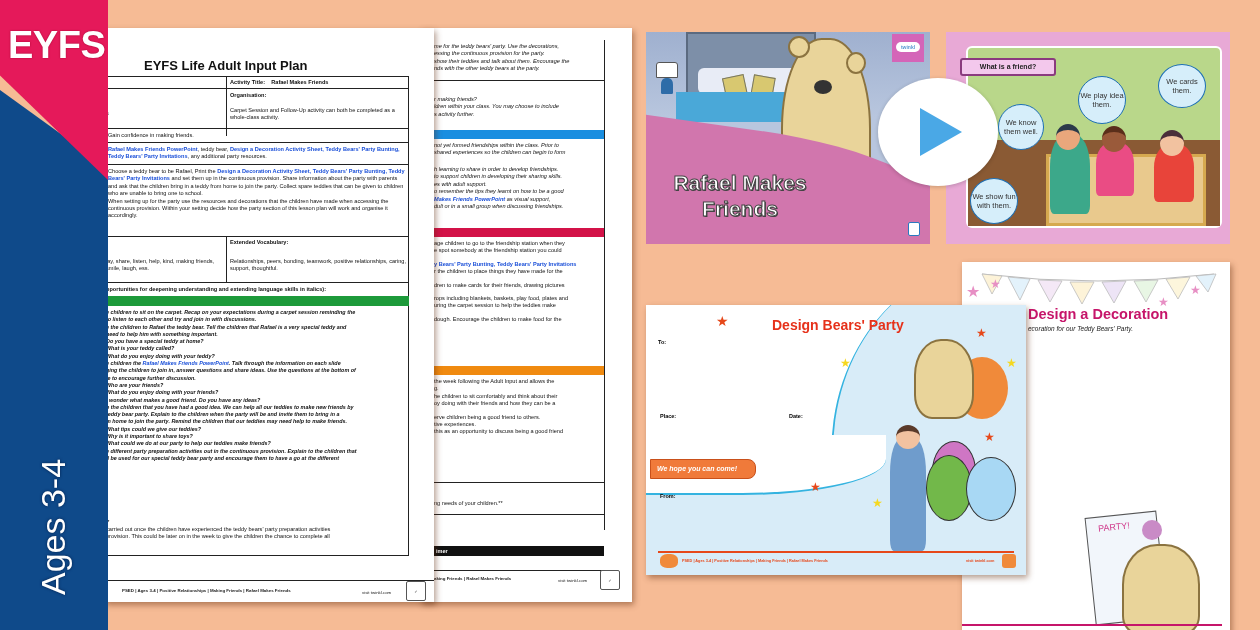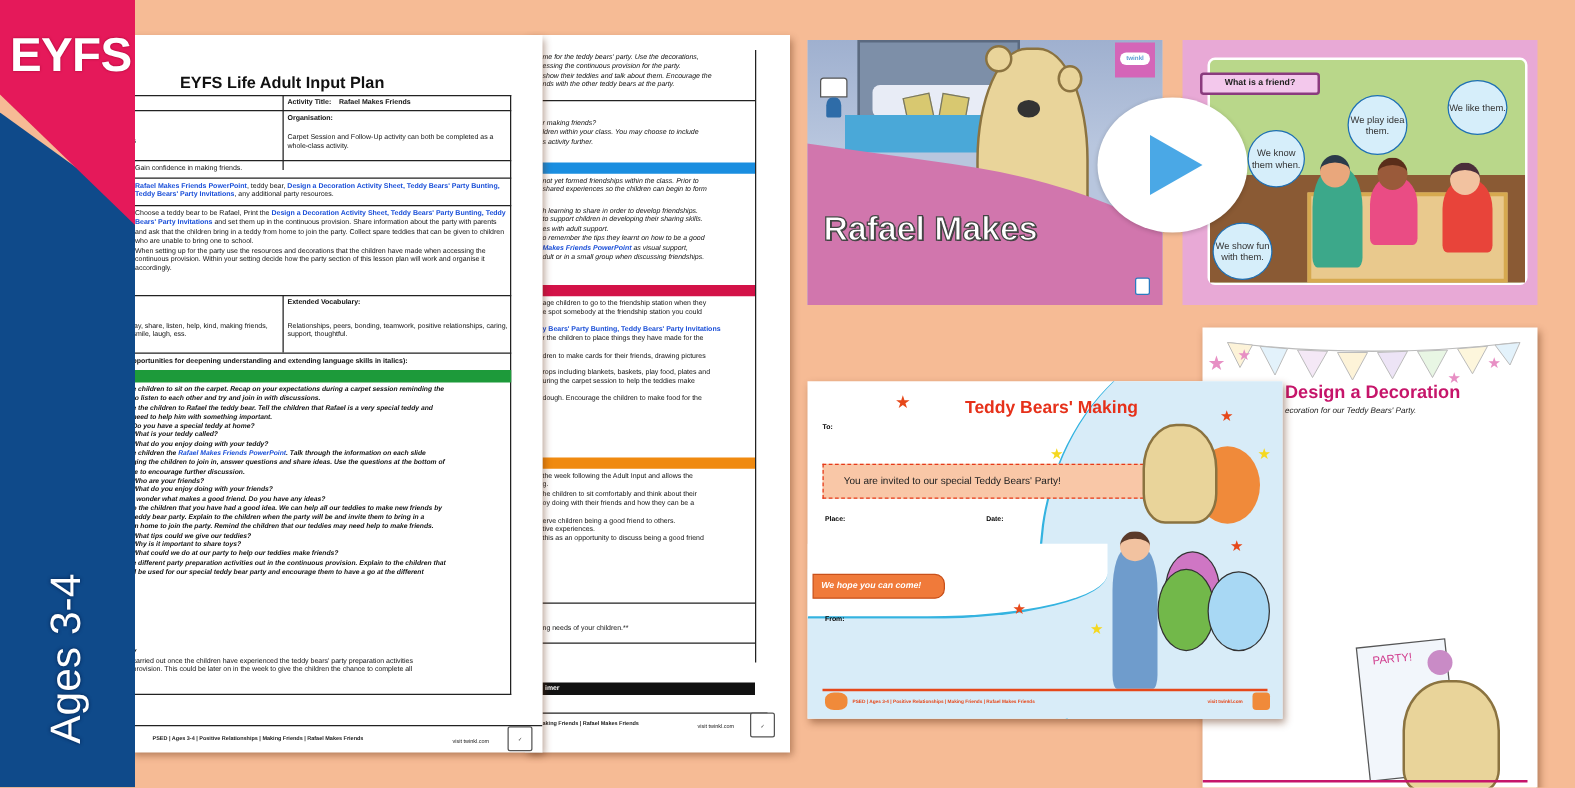--- a/index.html
+++ b/index.html
@@ -189,34 +189,35 @@
   <div class="abs" style="left:30px;top:60px;width:180px;height:30px;background:#4aa8d8;"></div>
   <div class="abs" style="left:10px;top:30px;width:22px;height:16px;background:#fff;border:1px solid #555;border-radius:3px 3px 0 0;"></div>
   <div class="abs" style="left:15px;top:46px;width:12px;height:16px;background:#2e6ca8;border-radius:40% 40% 10% 10%;"></div>
   <div class="abs" style="left:135px;top:6px;width:90px;height:200px;background:#e9d49a;border-radius:45% 45% 20% 20%;border:2px solid #8b7340;"></div>
   <div class="abs" style="left:142px;top:4px;width:22px;height:22px;background:#e9d49a;border-radius:50%;border:2px solid #8b7340;"></div>
   <div class="abs" style="left:200px;top:20px;width:20px;height:22px;background:#e9d49a;border-radius:50%;border:2px solid #8b7340;"></div>
   <div class="abs" style="left:168px;top:48px;width:18px;height:14px;background:#333;border-radius:50%;"></div>
   <div class="abs" style="left:246px;top:2px;width:32px;height:28px;background:#d465b8;"></div>
   <div class="abs" style="left:250px;top:10px;width:24px;height:10px;background:#fff;border-radius:5px;font-size:5px;text-align:center;line-height:10px;color:#5a9bd3;font-weight:bold;">twinkl</div>
   <div class="abs" style="left:-20px;top:80px;width:340px;height:160px;background:#d176ad;border-radius:0 60% 0 0 / 0 40% 0 0;transform:rotate(8deg);transform-origin:0 0;"></div>
-  <div class="abs" style="left:4px;top:138px;width:180px;text-align:right;color:#fff;font-weight:bold;font-size:27px;line-height:26px;-webkit-text-stroke:1px #444;text-shadow:1px 1px 0 #444;">
+  <div class="abs" style="left:4px;top:138px;width:180px;text-align:center;color:#fff;font-weight:bold;font-size:21px;line-height:26px;-webkit-text-stroke:1px #444;text-shadow:1px 1px 0 #444;">
     <div>Rafael Makes</div>
+    <div>Friends</div>
   </div>
   <div class="abs" style="left:262px;top:190px;width:12px;height:14px;background:#fff;border:1px solid #2a7ac0;border-radius:2px;"></div>
 </div>
 
 <div class="slide slide2">
   <div class="abs" style="left:20px;top:14px;width:256px;height:182px;background:#b9d78a;border:2px solid #fff;border-radius:6px;"></div>
   <div class="abs" style="left:22px;top:108px;width:252px;height:86px;background:#8a5a34;"></div>
   <div class="abs" style="left:100px;top:122px;width:160px;height:72px;background:#e9c98d;border:3px solid #d6a94f;"></div>
   <div class="abs" style="left:14px;top:26px;width:96px;height:18px;background:#f3c8ec;border:2px solid #8a3b7e;border-radius:3px;font-size:7px;font-weight:bold;text-align:center;line-height:14px;color:#222;">What is a friend?</div>
   <div class="bubble" style="left:132px;top:44px;width:48px;height:48px;">We play idea them.</div>
-  <div class="bubble" style="left:212px;top:32px;width:48px;height:44px;">We like them.</div>
-  <div class="bubble" style="left:52px;top:72px;width:46px;height:46px;z-index:12;">We know them when.</div>
+  <div class="bubble" style="left:212px;top:32px;width:48px;height:44px;">We cards them.</div>
+  <div class="bubble" style="left:52px;top:72px;width:46px;height:46px;z-index:12;">We know them well.</div>
   <div class="bubble" style="left:24px;top:146px;width:48px;height:46px;z-index:12;">We show fun with them.</div>
   <div class="abs" style="left:104px;top:102px;width:40px;height:80px;background:#3ca88a;border-radius:40% 40% 10% 10%;"></div>
   <div class="abs" style="left:110px;top:92px;width:24px;height:26px;background:#e9a77c;border-radius:50%;border-top:6px solid #2b3a4a;"></div>
   <div class="abs" style="left:150px;top:110px;width:38px;height:54px;background:#ea4c84;border-radius:40% 40% 10% 10%;"></div>
   <div class="abs" style="left:156px;top:94px;width:24px;height:26px;background:#9a5a3a;border-radius:50%;border-top:6px solid #5a2e1a;"></div>
   <div class="abs" style="left:208px;top:112px;width:40px;height:58px;background:#e8443a;border-radius:40% 40% 10% 10%;"></div>
   <div class="abs" style="left:214px;top:98px;width:24px;height:26px;background:#f2c2a0;border-radius:50%;border-top:6px solid #4a2e3a;"></div>
 </div>
 
 <div class="play">
@@ -247,31 +248,30 @@
   <div class="abs" style="left:136px;top:260px;font-size:9px;color:#d03a8c;transform:rotate(-6deg);">PARTY!</div>
   <div class="abs" style="left:180px;top:258px;width:20px;height:20px;background:#c98bc6;border-radius:50%;"></div>
   <div class="abs" style="left:160px;top:282px;width:78px;height:90px;background:#e9d49a;border:2px solid #8b7340;border-radius:45% 45% 20% 20%;"></div>
   <div class="hline" style="left:0;top:362px;width:260px;background:#c6156a;height:1.5px;"></div>
 </div>
 
 <div class="page invite">
   <div class="abs" style="left:180px;top:-40px;width:300px;height:340px;background:#d8ecf8;border-radius:60% 0 0 0;border-left:2px solid #34b3e0;transform:rotate(-12deg);"></div>
   <div class="abs" style="left:0;top:150px;width:380px;height:120px;background:#d8ecf8;"></div>
   <div class="abs" style="left:0;top:130px;width:240px;height:60px;background:#fff;border-radius:0 0 60% 0;border-bottom:2px solid #34b3e0;"></div>
-  <div class="abs" style="left:126px;top:12px;font-size:14px;font-weight:bold;color:#e6311a;">Teddy Bears' Making</div>
+  <div class="abs" style="left:126px;top:12px;font-size:14px;font-weight:bold;color:#e6311a;">Design Bears' Party</div>
   <div class="star" style="left:70px;top:8px;color:#e6481a;font-size:14px;">★</div>
   <div class="star" style="left:194px;top:50px;color:#f5d820;font-size:12px;">★</div>
   <div class="star" style="left:330px;top:20px;color:#e6481a;font-size:12px;">★</div>
   <div class="star" style="left:360px;top:50px;color:#f5d820;font-size:12px;">★</div>
   <div class="star" style="left:164px;top:174px;color:#e6481a;font-size:12px;">★</div>
   <div class="star" style="left:168px;top:170px;color:#e6481a;font-size:0;"></div>
   <div class="star" style="left:226px;top:190px;color:#f5d820;font-size:12px;">★</div>
   <div class="star" style="left:338px;top:124px;color:#e6481a;font-size:12px;">★</div>
   <div class="abs" style="left:12px;top:34px;font-size:5.5px;font-weight:bold;">To:</div>
-  <div class="abs" style="left:12px;top:66px;width:282px;height:28px;background:#f9c7a7;border:1.5px dashed #e63a1a;font-size:8px;line-height:26px;padding-left:16px;color:#222;z-index:2;">You are invited to our special Teddy Bears' Party!</div>
   <div class="abs" style="left:268px;top:34px;width:60px;height:80px;background:#e9d49a;border:2px solid #8b7340;border-radius:45% 45% 30% 30%;z-index:3;"></div>
   <div class="abs" style="left:310px;top:52px;width:52px;height:62px;background:#f08a3a;border-radius:50%;z-index:2;"></div>
   <div class="abs" style="left:14px;top:108px;font-size:5.5px;font-weight:bold;">Place:</div>
   <div class="abs" style="left:143px;top:108px;font-size:5.5px;font-weight:bold;">Date:</div>
   <div class="abs" style="left:4px;top:154px;width:106px;height:20px;background:#f07a3a;border:1.5px solid #c9501a;border-radius:0 8px 8px 0;color:#fff;font-size:7px;font-weight:bold;font-style:italic;line-height:17px;padding-left:6px;z-index:2;">We hope you can come!</div>
   <div class="abs" style="left:14px;top:188px;font-size:5.5px;font-weight:bold;z-index:2;">From:</div>
   <div class="abs" style="left:244px;top:134px;width:36px;height:112px;background:#6f9ccc;border-radius:30% 30% 10% 10%;z-index:2;"></div>
   <div class="abs" style="left:250px;top:120px;width:24px;height:24px;background:#f2c2a0;border-radius:50%;border-top:6px solid #5a3a2a;z-index:3;"></div>
   <div class="abs" style="left:286px;top:136px;width:44px;height:60px;background:#cf76c4;border:1.5px solid #333;border-radius:50%;z-index:2;"></div>
   <div class="abs" style="left:280px;top:150px;width:46px;height:66px;background:#72b84a;border:1.5px solid #333;border-radius:50%;z-index:3;"></div>

